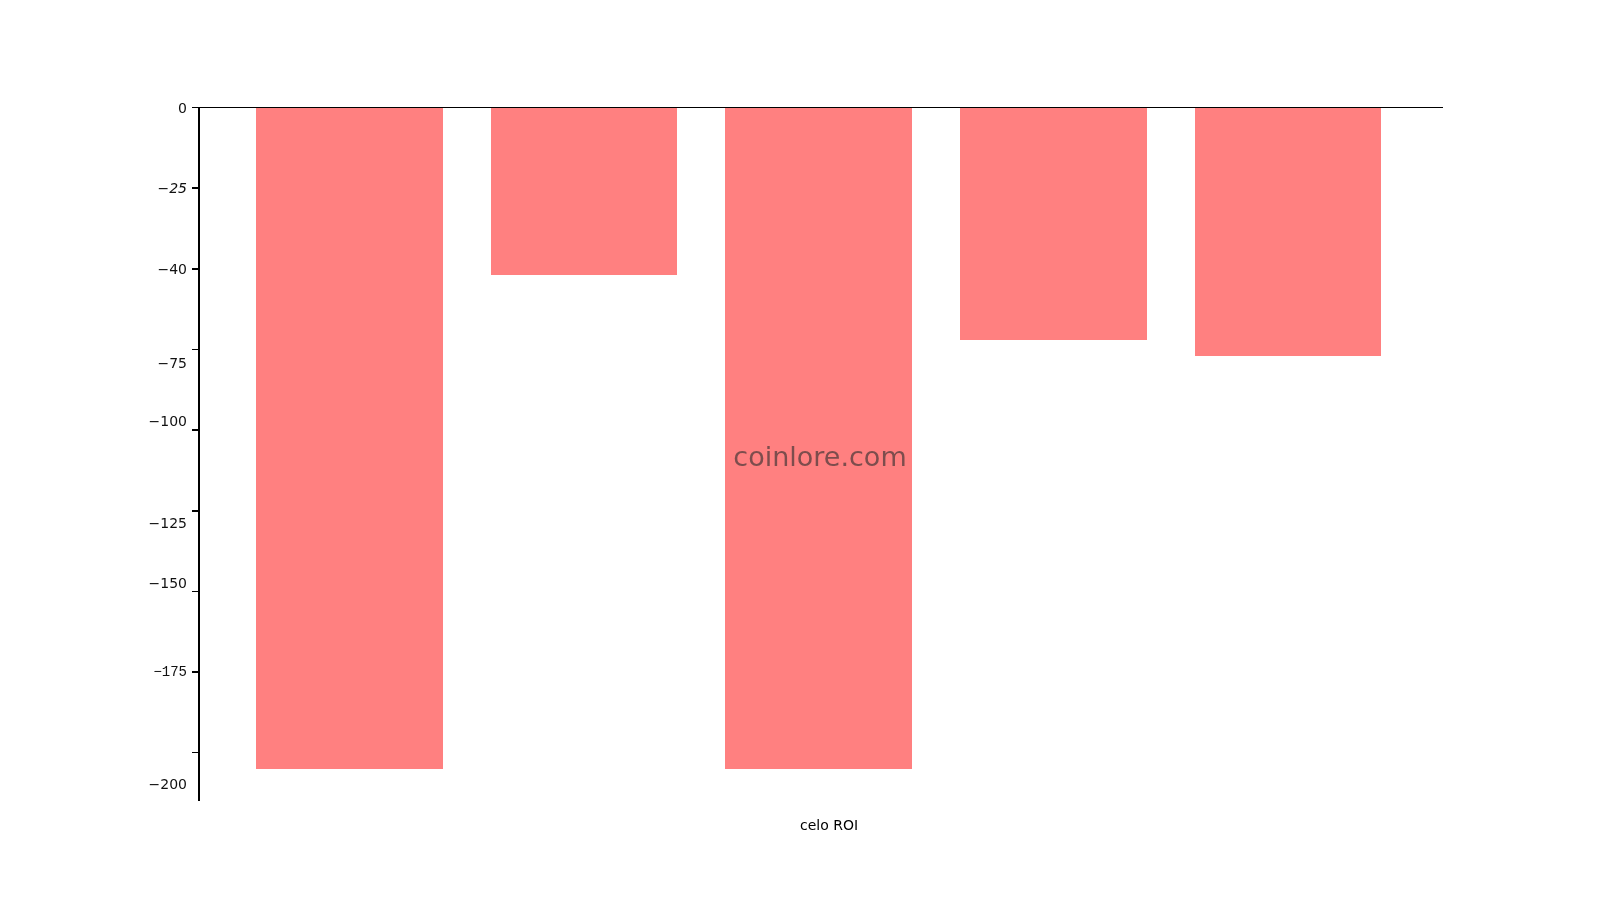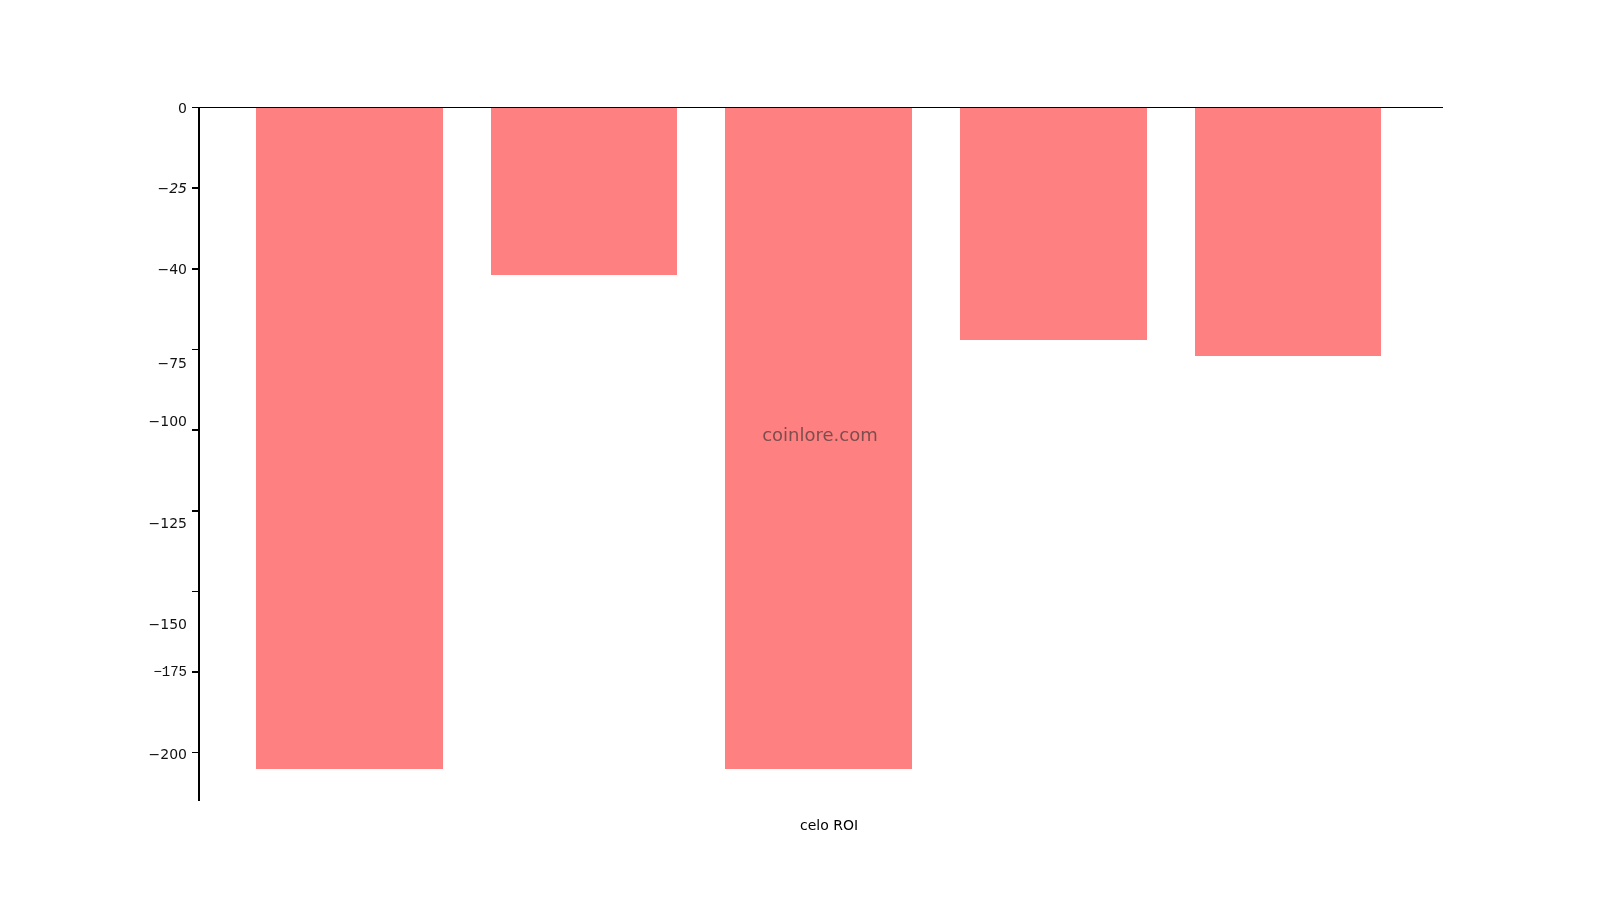--- a/index.html
+++ b/index.html
@@ -56,23 +56,23 @@
     text-align: right;
     transform: translateY(-50%);
     font-size: 14px;
     line-height: 1;
     color: #111111;
     z-index: 3;
   }
   .watermark {
     position: absolute;
     left: 820px;
-    top: 434px;
+    top: 456px;
     transform: translate(-50%, -50%);
-    font-size: 18px;
+    font-size: 27px;
     color: rgba(45, 45, 45, 0.62);
     z-index: 4;
     white-space: nowrap;
   }
   .xlabel {
     position: absolute;
     left: 821px;
     top: 825px;
     transform: translate(-50%, -50%);
     font-size: 14px;
@@ -102,22 +102,22 @@
         <div class="ytick-label" style="top: 188.15px; font-style: italic;">−25</div>
         <div class="ytick-mark" style="top: 268.05px;"></div>
         <div class="ytick-label" style="top: 268.8px;">−40</div>
         <div class="ytick-mark" style="top: 348.7px;"></div>
         <div class="ytick-label" style="top: 363px;">−75</div>
         <div class="ytick-mark" style="top: 429.35px;"></div>
         <div class="ytick-label" style="top: 421px;">−100</div>
         <div class="ytick-mark" style="top: 510px;"></div>
         <div class="ytick-label" style="top: 523px;">−125</div>
         <div class="ytick-mark" style="top: 590.65px;"></div>
-        <div class="ytick-label" style="top: 624px;">−150</div>
+        <div class="ytick-label" style="top: 583px;">−150</div>
         <div class="ytick-mark" style="top: 671.3px;"></div>
         <div class="ytick-label" style="top: 672.05px; font-family: Liberation Mono, monospace;">−175</div>
         <div class="ytick-mark" style="top: 751.95px;"></div>
-        <div class="ytick-label" style="top: 754px;">−200</div>
+        <div class="ytick-label" style="top: 784px;">−200</div>
       </div>
     <div class="watermark">coinlore.com</div>
   </div>
   <div class="xlabel">celo ROI</div>
 </div>
 
 </body></html>

